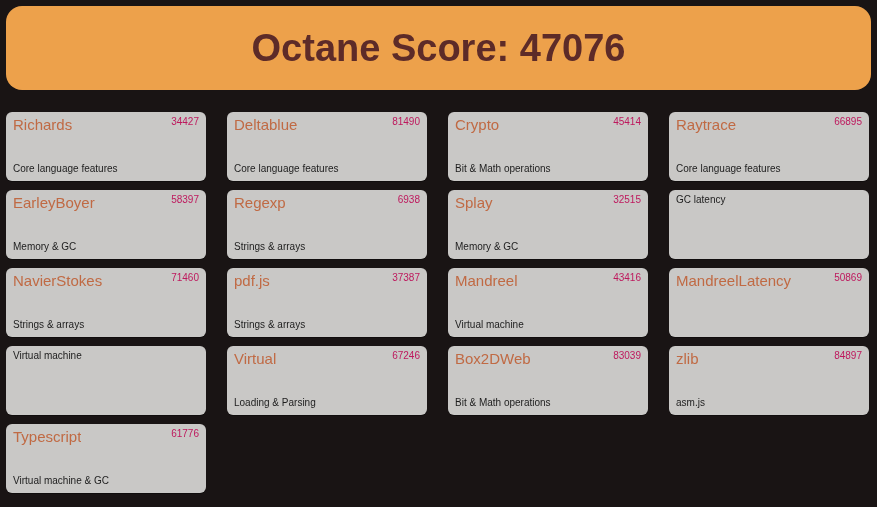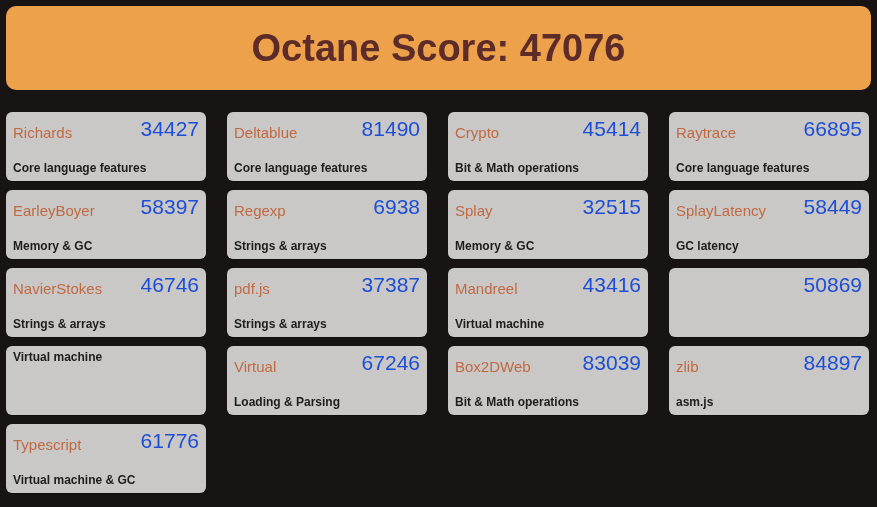--- a/index.html
+++ b/index.html
@@ -21,21 +21,21 @@
     box-sizing: border-box;
     padding: 6px 6px 0 6px;
     background: #191414;
     position: relative;
   }
 
   
   .score-header {
     height: 84px;
     background: #eda14b;
-    border-radius: 10px;
+    border-radius: 16px;
     display: flex;
     align-items: center;
     justify-content: center;
     box-sizing: border-box;
     margin-bottom: 22px;
   }
   .score-header-text {
     font-size: 38px;
     font-weight: bold;
     color: #5d2b28;
@@ -62,47 +62,47 @@
     padding: 4px 7px 5px 7px;
     display: flex;
     flex-direction: column;
     justify-content: space-between;
     position: relative;
     box-shadow: 0 1px 0 rgba(0,0,0,0.35);
   }
 
   .card-top {
     display: flex;
-    align-items: flex-end;
+    align-items: flex-start;
     justify-content: space-between;
     width: 100%;
     gap: 30px;
   }
 
   .bench-name {
     font-size: 15px;
     color: #c06a44;
     line-height: 1.25;
     white-space: nowrap;
     overflow: hidden;
     text-overflow: ellipsis;
     max-width: 135px;
   }
 
   .bench-score {
-    font-size: 21px;
-    color: #1d4ed8;
+    font-size: 10px;
+    color: #be185d;
     line-height: 1.25;
     white-space: nowrap;
     margin-left: auto;
   }
 
   .bench-desc {
-    font-size: 12px;
-    font-weight: bold;
+    font-size: 10px;
+    font-weight: normal;
     color: #1d1d1d;
     line-height: 1.2;
     white-space: nowrap;
     overflow: hidden;
     text-overflow: ellipsis;
     padding-bottom: 1px;
   }
 </style>
 </head>
 <body>
@@ -157,49 +157,46 @@
     <div class="bench-desc">Strings &amp; arrays</div>
   </div>
       <div class="bench-card">
     <div class="card-top">
       <span class="bench-name">Splay</span>
       <span class="bench-score">32515</span>
     </div>
     <div class="bench-desc">Memory &amp; GC</div>
   </div>
       <div class="bench-card">
-    <div class="card-top">
-      <span class="bench-name">SplayLatency</span>
-      <span class="bench-score">58449</span>
-    </div>
     <div class="bench-desc">GC latency</div>
   </div>
       <div class="bench-card">
     <div class="card-top">
       <span class="bench-name">NavierStokes</span>
-      <span class="bench-score">46746</span>
+      <span class="bench-score">71460</span>
     </div>
     <div class="bench-desc">Strings &amp; arrays</div>
   </div>
       <div class="bench-card">
     <div class="card-top">
       <span class="bench-name">pdf.js</span>
       <span class="bench-score">37387</span>
     </div>
     <div class="bench-desc">Strings &amp; arrays</div>
   </div>
       <div class="bench-card">
     <div class="card-top">
       <span class="bench-name">Mandreel</span>
       <span class="bench-score">43416</span>
     </div>
     <div class="bench-desc">Virtual machine</div>
   </div>
       <div class="bench-card">
     <div class="card-top">
+      <span class="bench-name">MandreelLatency</span>
       <span class="bench-score">50869</span>
     </div>
   </div>
       <div class="bench-card">
     <div class="bench-desc">Virtual machine</div>
   </div>
       <div class="bench-card">
     <div class="card-top">
       <span class="bench-name">Virtual</span>
       <span class="bench-score">67246</span>

